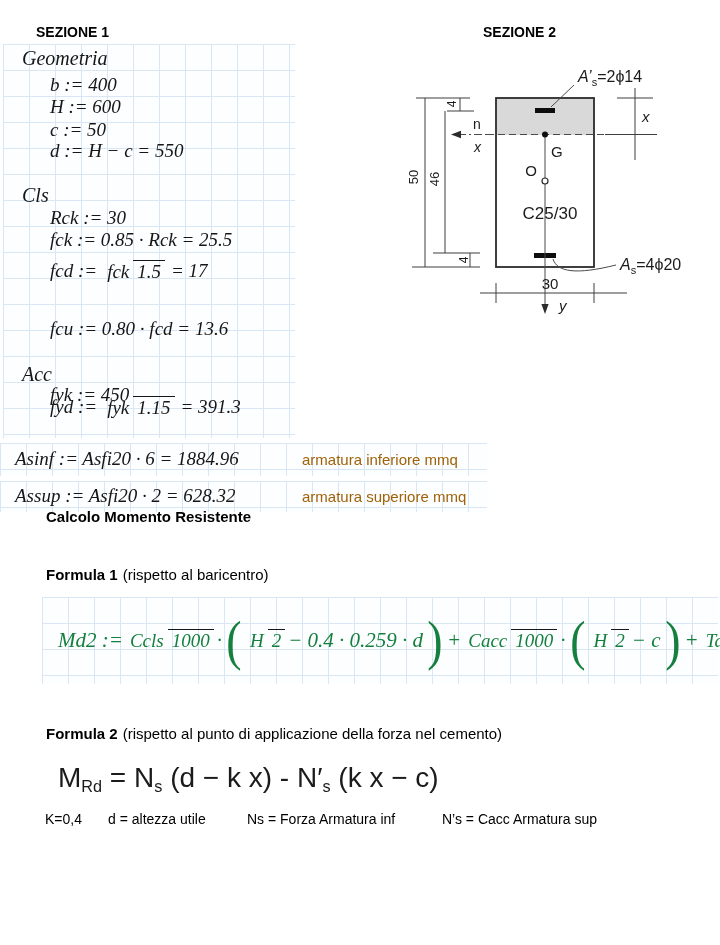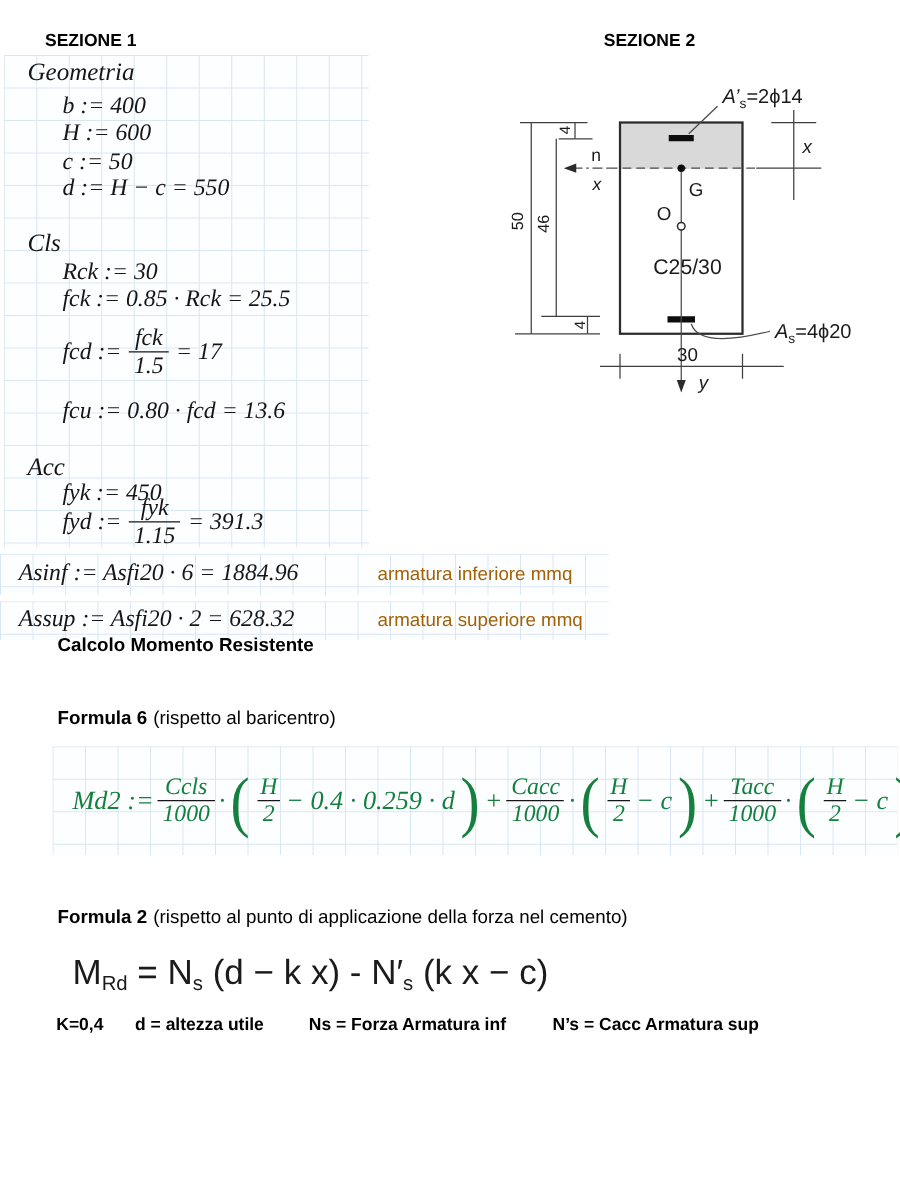--- a/index.html
+++ b/index.html
@@ -8,37 +8,37 @@
   .abs{position:absolute;}
   .h1{position:absolute;font-weight:bold;font-size:14px;color:#000;white-space:nowrap;}
   .grid{position:absolute;background-color:#fdfeff;
         background-image:linear-gradient(to bottom,#d9e6f3 1px,transparent 1px),
                          linear-gradient(to right,#d9e6f3 1px,transparent 1px);
         background-size:26px 26px;}
   .math{position:absolute;font-family:"Liberation Serif","DejaVu Serif",serif;font-style:italic;
         font-size:19px;color:#161616;white-space:nowrap;line-height:1.15;}
   .blocktitle{font-size:20px;}
   .mrow{display:flex;align-items:center;gap:6px;}
-  .frac{display:inline-flex;flex-direction:column;align-items:center;line-height:1.12;}
+  .frac{display:inline-flex;flex-direction:row;align-items:center;line-height:1.12;}
   .frac .num{display:block;padding:0 4px;}
   .frac .den{display:block;border-top:1.5px solid #161616;padding:0 4px;}
   .slabel{position:absolute;font-size:15px;color:#a16207;white-space:nowrap;}
   .md2wrap{position:absolute;left:58px;top:597px;width:662px;height:87px;display:flex;align-items:center;
            gap:3px;font-family:"Liberation Serif","DejaVu Serif",serif;font-style:italic;font-size:21px;
            color:#15803d;white-space:nowrap;}
   .md2wrap .frac{font-size:19px;text-align:right;}
   .paren{font-size:54px;font-style:normal;line-height:1;font-family:"Liberation Serif","DejaVu Serif",serif;
          transform:scaleX(0.85);font-weight:normal;}
   .heading15{position:absolute;font-weight:bold;font-size:15px;color:#000;white-space:nowrap;}
   .formula-line{position:absolute;display:flex;gap:5px;font-size:15px;color:#000;white-space:nowrap;}
   .formula-line .lab{font-weight:bold;}
   .mrd{position:absolute;left:58px;top:762px;font-size:28px;color:#1b1b1b;white-space:nowrap;
        font-family:Liberation Sans, sans-serif;}
   .mrd sub{font-size:0.58em;position:relative;top:0.28em;vertical-align:baseline;}
-  .legend-item{position:absolute;font-weight:bold;font-size:14px;color:#000;white-space:nowrap;}
+  .legend-item{position:absolute;font-weight:normal;font-size:14px;color:#000;white-space:nowrap;}
   svg text{font-family:"Liberation Sans","DejaVu Sans",sans-serif;fill:#1b1b1b;}
   .dimline{stroke:#3f3f3f;stroke-width:1;}
   .secline{stroke:#2b2b2b;stroke-width:1.8;fill:none;}
   .thin{stroke:#4a4a4a;stroke-width:1;}
   .it{font-style:italic;}
 </style>
 </head>
 <body>
 
 <div class="page">
@@ -135,21 +135,21 @@
     <line class="thin" x1="184" y1="30" x2="161" y2="52"></line>
     <text font-size="16" x="188" y="27"><tspan class="it">A’</tspan><tspan dy="4" font-size="11">s</tspan><tspan dy="-4">=2ϕ14</tspan></text>
 
     <path class="thin" d="M163,204 C167,217 186,220 226,210" fill="none"></path>
     <text font-size="16" x="230" y="215"><tspan class="it">A</tspan><tspan dy="4" font-size="11">s</tspan><tspan dy="-4">=4ϕ20</tspan></text>
   </svg>
 
   <div class="heading15" style="left:46px;top:508px">Calcolo Momento Resistente</div>
 
   <div class="formula-line" style="left:46px;top:566px">
-    <span class="lab">Formula 6</span>
+    <span class="lab">Formula 1</span>
     <span>(rispetto al baricentro)</span>
   </div>
 
   <div class="md2wrap">
     <span>Md2 :=</span>
     <span class="frac">
       <span class="num">Ccls</span>
       <span class="den">1000</span>
     </span>
     <span>·</span>

